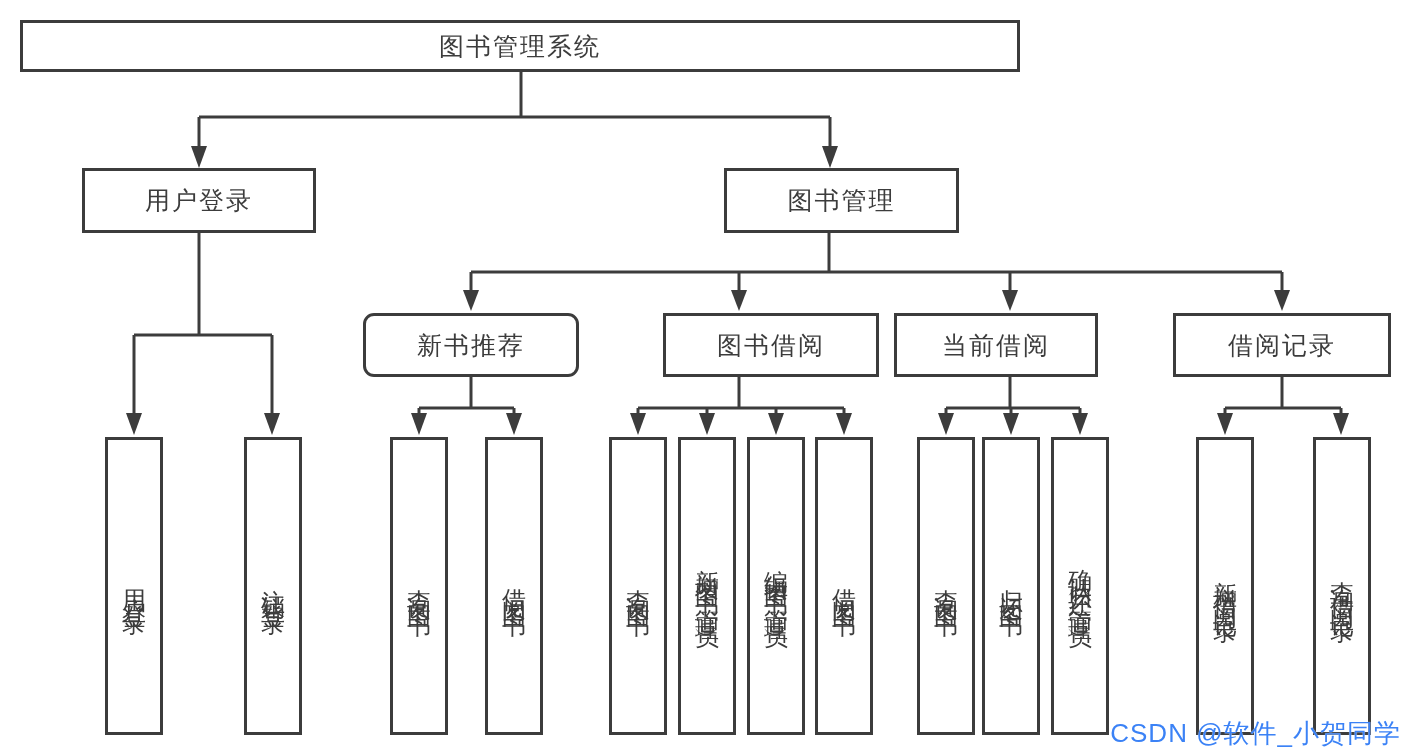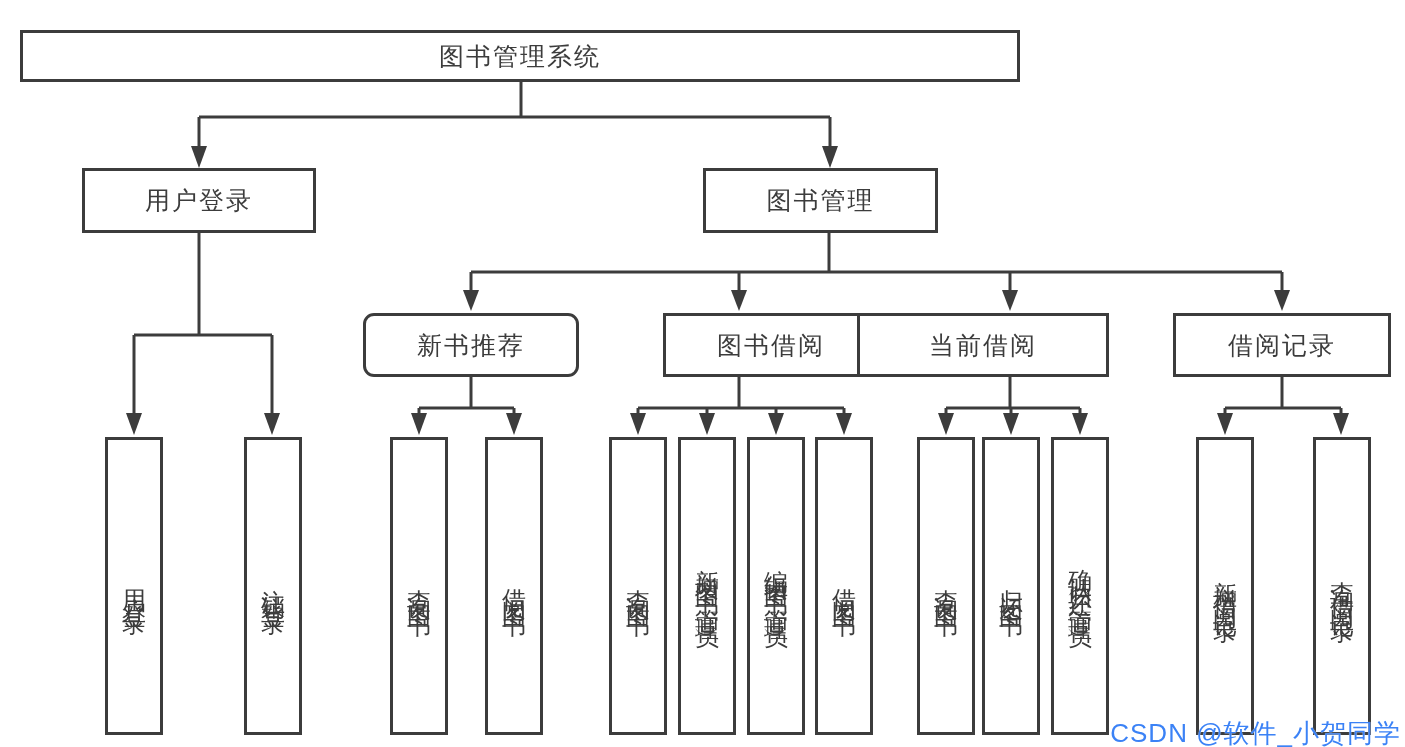--- a/index.html
+++ b/index.html
@@ -100,38 +100,38 @@
     <g>
       <path d="M1282 377 V408"></path>
       <path d="M1225 408 H1341"></path>
       <path d="M1225 408 V415"></path>
         <polygon points="1217,413 1233,413 1225,435"></polygon>
       <path d="M1341 408 V415"></path>
         <polygon points="1333,413 1349,413 1341,435"></polygon>
     </g>
   </svg>
 
-  <div class="box h" style="left:20px;top:30px;width:1000px;height:52px;">
+  <div class="box h" style="left:20px;top:20px;width:1000px;height:52px;">
     <span>图书管理系统</span>
   </div>
 
   <div class="box h" style="left:82px;top:168px;width:234px;height:65px;">
     <span>用户登录</span>
   </div>
-  <div class="box h" style="left:703px;top:168px;width:235px;height:65px;">
+  <div class="box h" style="left:724px;top:168px;width:235px;height:65px;">
     <span>图书管理</span>
   </div>
 
   <div class="box h" style="left:363px;top:313px;width:216px;height:64px;border-radius:11px;">
     <span>新书推荐</span>
   </div>
   <div class="box h" style="left:631px;top:313px;width:216px;height:64px;margin-left:32px;">
     <span>图书借阅</span>
   </div>
-  <div class="box h" style="left:857px;top:313px;width:252px;height:64px;">
+  <div class="box h" style="left:894px;top:313px;width:204px;height:64px;">
     <span>当前借阅</span>
   </div>
   <div class="box h" style="left:1173px;top:313px;width:218px;height:64px;">
     <span>借阅记录</span>
   </div>
 
   <div class="box v" style="left:105px;">
     <span>用户登录</span>
   </div>
   <div class="box v" style="left:244px;">

